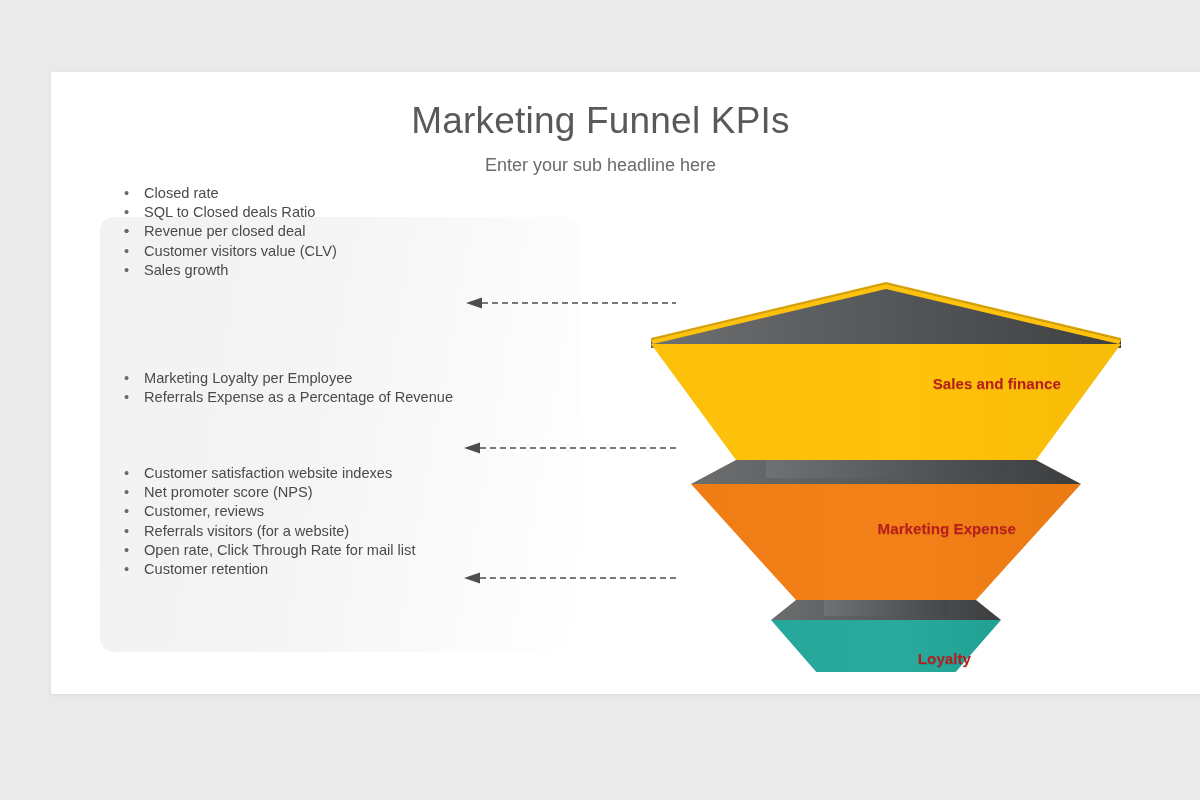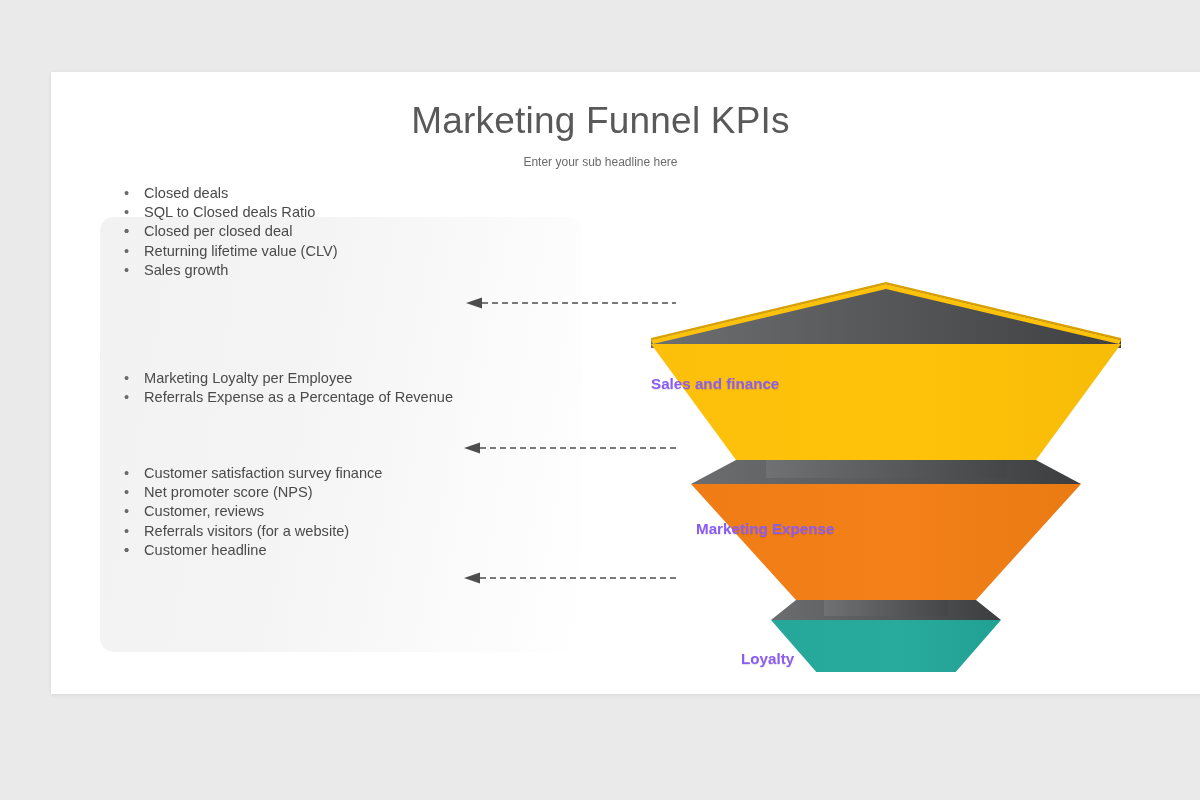--- a/index.html
+++ b/index.html
@@ -38,21 +38,21 @@
     color: #595959;
     letter-spacing: 0.2px;
     white-space: nowrap;
   }
   #page-subtitle {
     position: absolute;
     left: 0;
     top: 83px;
     width: 1099px;
     text-align: center;
-    font-size: 12px;
+    font-size: 18px;
     font-weight: 400;
     color: #6b6b6b;
     white-space: nowrap;
   }
 
   
   #kpi-panel {
     position: absolute;
     left: 49px;
     top: 145px;
@@ -103,61 +103,61 @@
     position: absolute;
     left: 530px;
     top: 100px;
     width: 550px;
     height: 500px;
   }
   #funnel svg { display: block; }
 
   .funnel-label {
     position: absolute;
-    text-align: left;
-    color: #8b5cf6;
+    text-align: right;
+    color: #b91c1c;
     font-weight: bold;
     white-space: nowrap;
     text-shadow: 0 1px 1px rgba(0,0,0,0.12);
   }
   #funnel-label-0 { left: 70px;  top: 203px; width: 410px; font-size: 15.2px; }
   #funnel-label-1 { left: 115px; top: 348px; width: 320px; font-size: 15.2px; }
   #funnel-label-2 { left: 160px; top: 478px; width: 230px; font-size: 15.2px; }
 </style>
 </head>
 <body>
 
 <div id="slide">
 
   <div id="page-title">Marketing Funnel KPIs</div>
   <div id="page-subtitle">Enter your sub headline here</div>
 
   <div id="kpi-panel"></div>
 
   <div class="kpi-group" id="kpi-group-0">
-    <div class="kpi-item"><span class="bullet">•</span><span>Closed deals</span></div>
+    <div class="kpi-item"><span class="bullet">•</span><span>Closed rate</span></div>
     <div class="kpi-item"><span class="bullet">•</span><span>SQL to Closed deals Ratio</span></div>
     <div class="kpi-item"><span class="bullet">•</span></div>
-    <div class="kpi-item"><span class="bullet">•</span><span>Closed per closed deal</span></div>
-    <div class="kpi-item"><span class="bullet">•</span><span>Returning lifetime value (CLV)</span></div>
+    <div class="kpi-item"><span class="bullet">•</span><span>Revenue per closed deal</span></div>
+    <div class="kpi-item"><span class="bullet">•</span><span>Customer visitors value (CLV)</span></div>
     <div class="kpi-item"><span class="bullet">•</span><span>Sales growth</span></div>
   </div>
 
   <div class="kpi-group" id="kpi-group-1">
     <div class="kpi-item"><span class="bullet">•</span><span>Marketing Loyalty per Employee</span></div>
     <div class="kpi-item"><span class="bullet">•</span><span>Referrals Expense as a Percentage of Revenue</span></div>
   </div>
 
   <div class="kpi-group" id="kpi-group-2">
-    <div class="kpi-item"><span class="bullet">•</span><span>Customer satisfaction survey finance</span></div>
+    <div class="kpi-item"><span class="bullet">•</span><span>Customer satisfaction website indexes</span></div>
     <div class="kpi-item"><span class="bullet">•</span><span>Net promoter score (NPS)</span></div>
     <div class="kpi-item"><span class="bullet">•</span><span>Customer, reviews</span></div>
     <div class="kpi-item"><span class="bullet">•</span><span>Referrals visitors (for a website)</span></div>
-    <div class="kpi-item"><span class="bullet">•</span></div>
-    <div class="kpi-item"><span class="bullet">•</span><span>Customer headline</span></div>
+    <div class="kpi-item"><span class="bullet">•</span><span>Open rate, Click Through Rate for mail list</span></div>
+    <div class="kpi-item"><span class="bullet">•</span><span>Customer retention</span></div>
   </div>
 
   <div class="connector" id="connector-0">
     <svg width="210" height="12" viewBox="0 0 210 12">
       <line x1="16" y1="6" x2="210" y2="6" stroke="#4d4d4d" stroke-width="1.6" stroke-dasharray="6 4"></line>
       <polygon points="0,6 16,0.5 16,11.5" fill="#4d4d4d"></polygon>
     </svg>
   </div>
   <div class="connector" id="connector-1">
     <svg width="212" height="12" viewBox="0 0 212 12">

